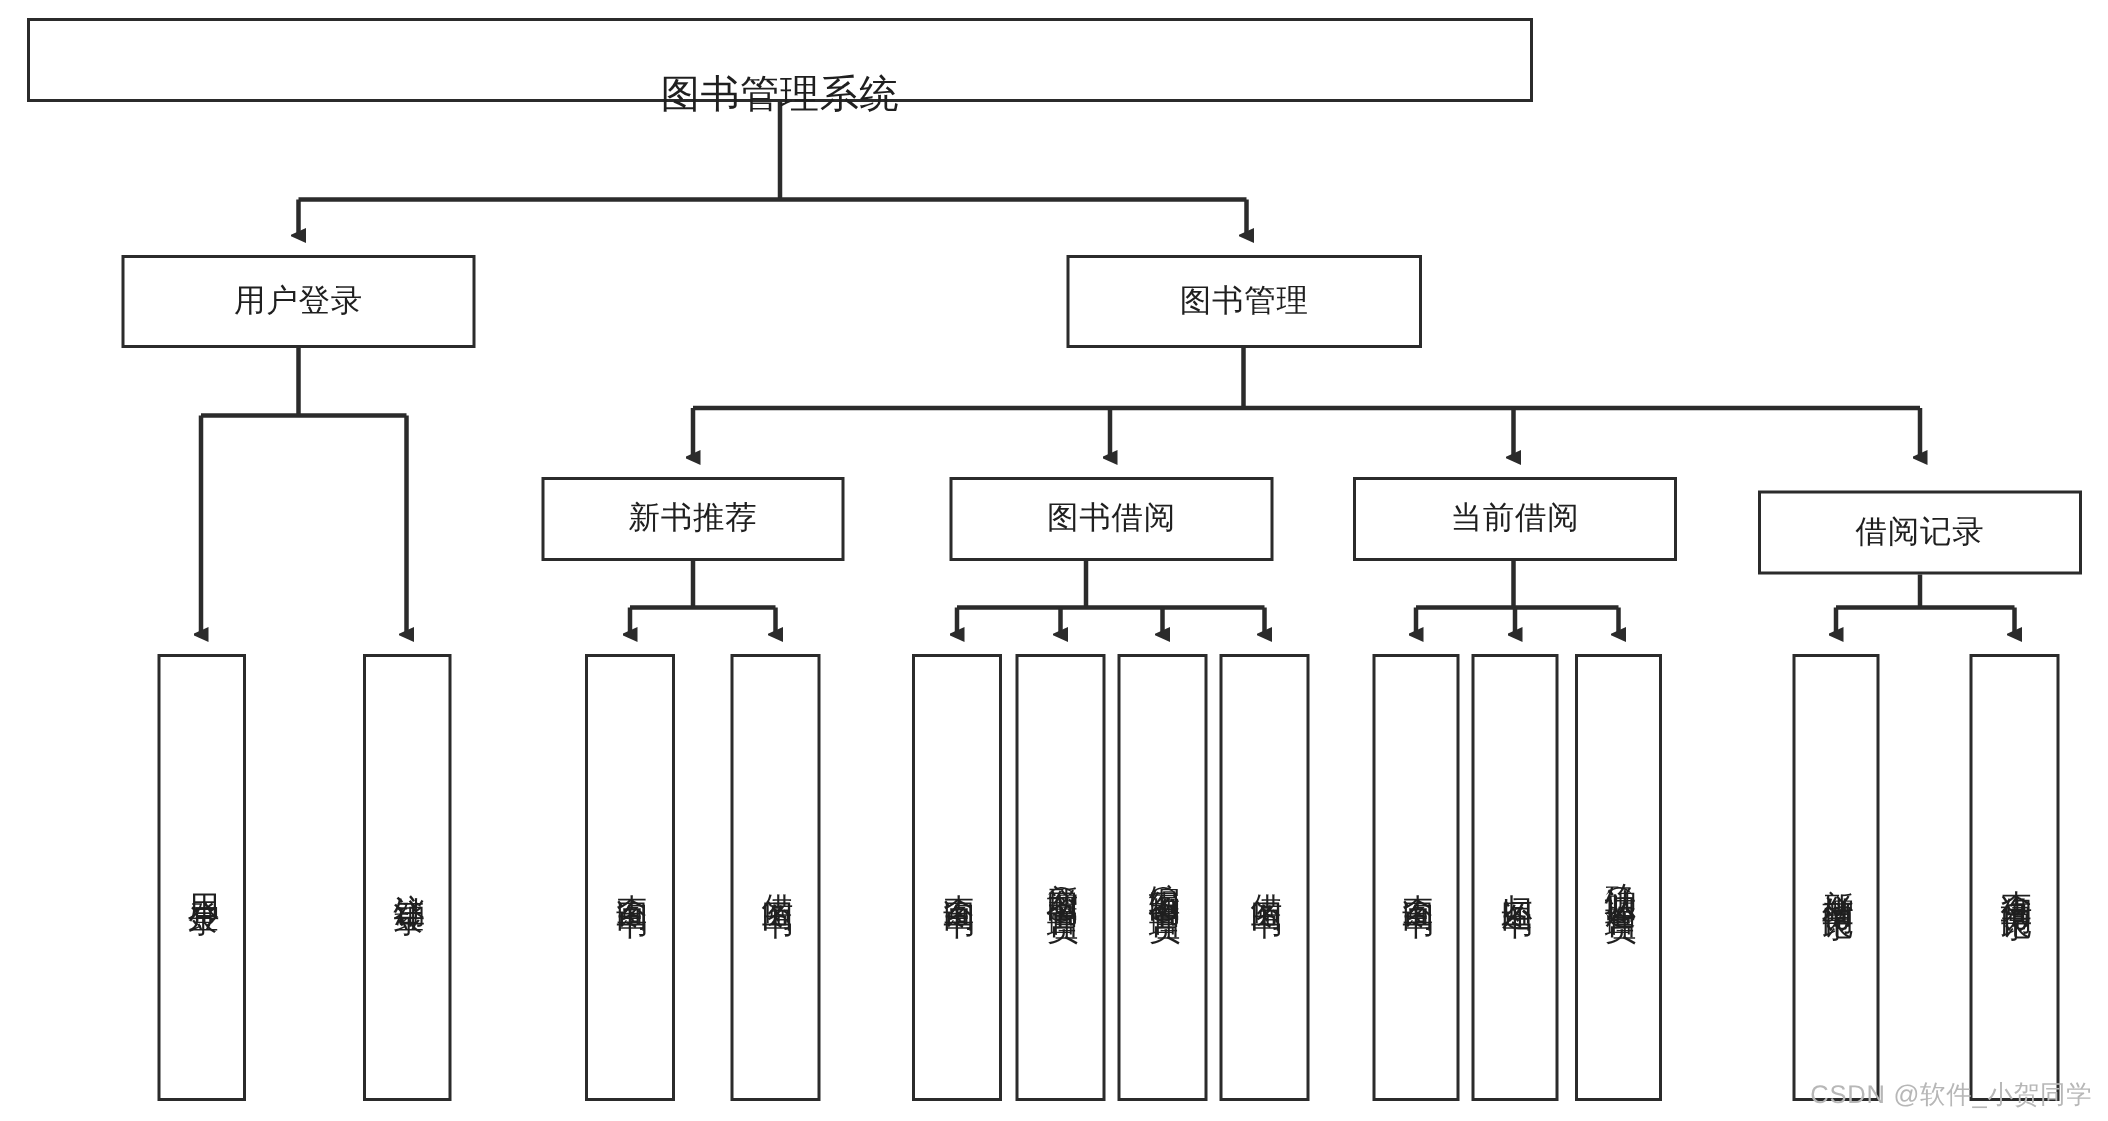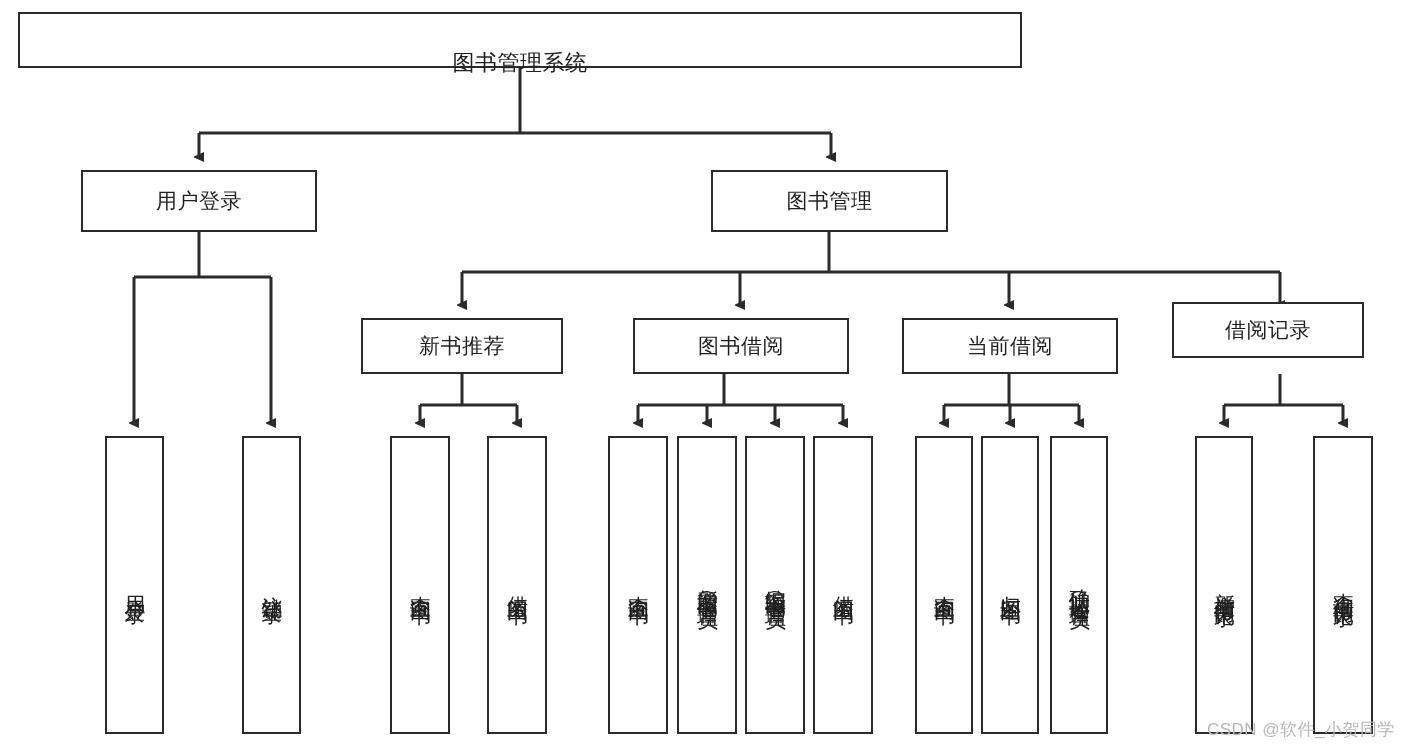--- a/index.html
+++ b/index.html
@@ -49,21 +49,21 @@
     align-items: center;
     justify-content: center;
   }
   .node.v .lbl {
     writing-mode: vertical-rl;
     text-orientation: upright;
     font-size: 21px;
     letter-spacing: 3px;
     max-height: 278px;
   }
-  .node.root .lbl { font-size: 22px; margin-top: 45px; }
+  .node.root .lbl { font-size: 26px; margin-top: 45px; }
   #watermark {
     position: absolute;
     right: 10px;
     bottom: 6px;
     font-size: 17px;
     color: #b7b7b7;
     white-space: nowrap;
     letter-spacing: 0.5px;
     text-align: center;
   }
@@ -136,21 +136,21 @@
 
   <div class="node h" style="left:711px; top:170px; width:237px; height:62px;">
     <span class="lbl">图书管理</span>
   </div>
   <div class="node h" style="left:633px; top:318px; width:216px; height:56px;">
     <span class="lbl">图书借阅</span>
   </div>
   <div class="node h" style="left:902px; top:318px; width:216px; height:56px;">
     <span class="lbl">当前借阅</span>
   </div>
-  <div class="node h" style="left:1172px; top:302px; width:192px; height:56px;justify-content:center;">
+  <div class="node h" style="left:1172px; top:327px; width:216px; height:56px;justify-content:center;">
     <span class="lbl">借阅记录</span>
   </div>
 
   <div class="node v" style="left:105px; top:436px; width:59px; height:298px;">
     <span class="lbl">用户登录</span>
   </div>
   <div class="node v" style="left:242px; top:436px; width:59px; height:298px;">
     <span class="lbl">注销登录</span>
   </div>
 

